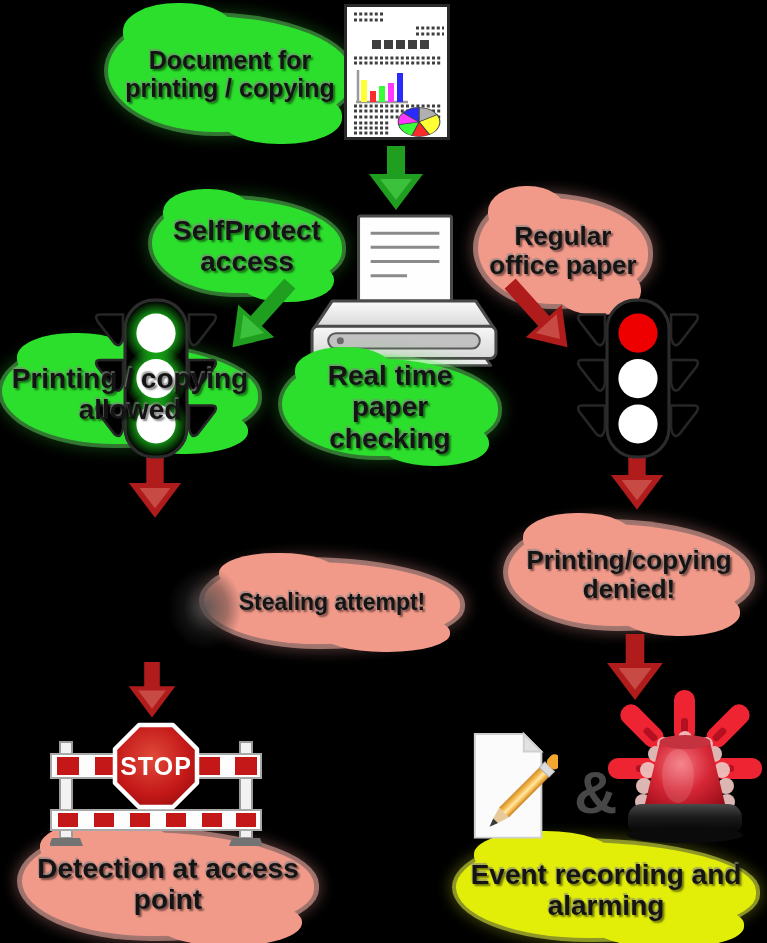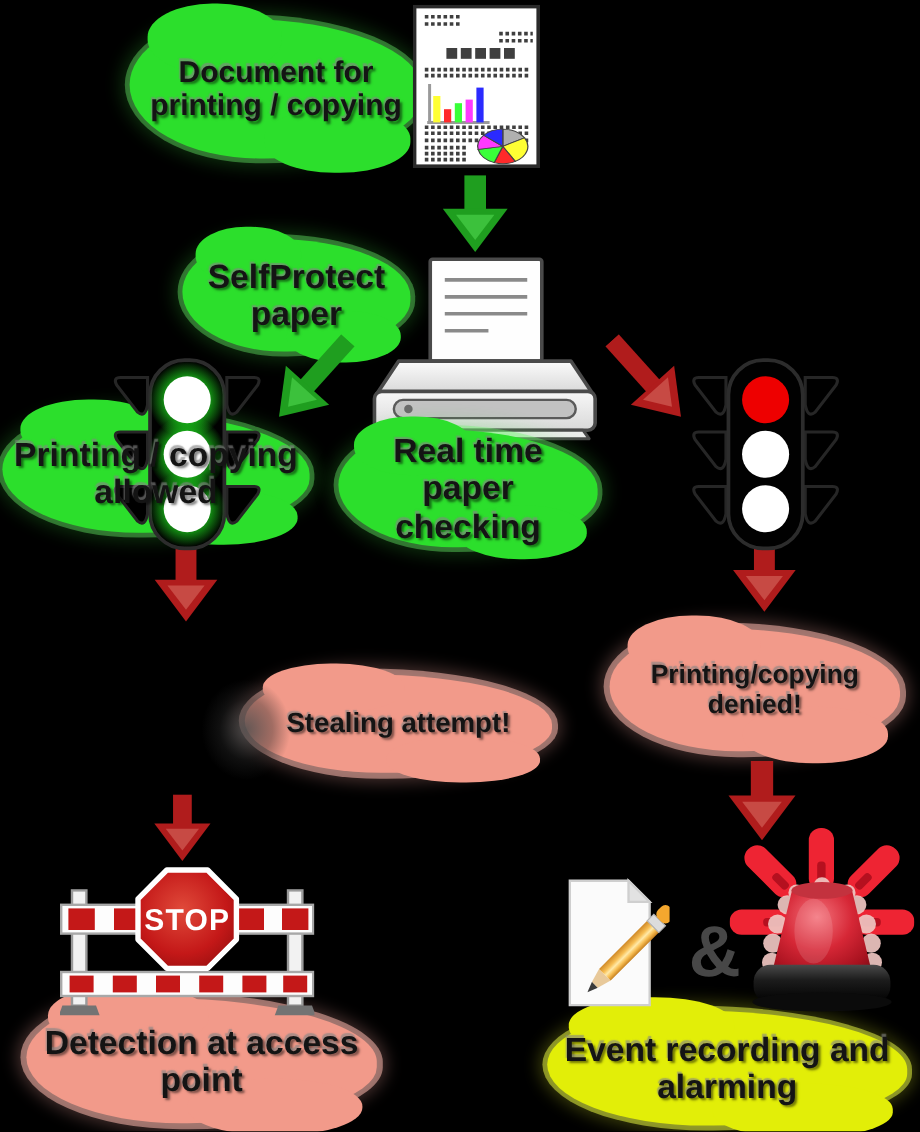--- a/index.html
+++ b/index.html
@@ -39,21 +39,21 @@
   #arrow-red-diag{left:512px;top:272px;width:56px;transform:rotate(-42deg);}
   #tl-left{left:92px;top:296px;width:128px;}
   #tl-right{left:574px;top:296px;width:128px;}
   #blob-allowed{left:2px;top:344px;width:256px;height:100px;font-size:28px;}
   #blob-realtime{left:282px;top:358px;width:216px;height:98px;font-size:28px;z-index:3;}
   #arrow-left-1{left:126px;top:456px;width:58px;}
   #arrow-right-1{left:608px;top:448px;width:58px;}
   #smudge{position:absolute;left:168px;top:566px;width:74px;height:84px;z-index:1;
         background:radial-gradient(closest-side,rgba(75,75,75,.85),rgba(40,40,40,.4) 60%,transparent);}
   #blob-stealing{left:204px;top:562px;width:256px;height:82px;font-size:23px;}
-  #blob-denied{left:508px;top:524px;width:242px;height:102px;font-size:22px;}
+  #blob-denied{left:508px;top:524px;width:242px;height:102px;font-size:26px;}
   #arrow-left-2{left:126px;top:662px;width:52px;}
   #arrow-right-2{left:604px;top:634px;width:62px;}
   #icon-barrier{left:50px;top:720px;width:212px;}
   #blob-detection{left:22px;top:832px;width:292px;height:104px;font-size:28px;}
   #icon-note{left:468px;top:731px;width:90px;}
   #amp{position:absolute;left:574px;top:758px;z-index:2;font-weight:bold;font-size:60px;
        color:var(--ampersand-gray,#474747);text-shadow:2px 2px 2px rgba(0,0,0,.6);}
   #icon-siren{left:608px;top:688px;width:154px;}
   #blob-event{left:456px;top:842px;width:300px;height:96px;font-size:28px;text-align:center;}
   .stop-text{font-family:"Liberation Sans","DejaVu Sans",sans-serif;font-weight:bold;}
@@ -64,21 +64,26 @@
 <div class="canvas">
 
   <div class="blob green" id="blob-document">
     <div class="bg"></div>
     <span class="txt">Document for
 printing / copying</span>
   </div>
   <div class="blob green" id="blob-selfprotect">
     <div class="bg"></div>
     <span class="txt">SelfProtect
-paper</span>
+access</span>
+  </div>
+  <div class="blob pink" id="blob-regular">
+    <div class="bg"></div>
+    <span class="txt">Regular
+office paper</span>
   </div>
   <div class="blob green" id="blob-allowed">
     <div class="bg"></div>
     <span class="txt">Printing / copying
 allowed</span>
   </div>
   <div class="blob green" id="blob-realtime">
     <div class="bg"></div>
     <span class="txt">Real time
 paper checking</span>

